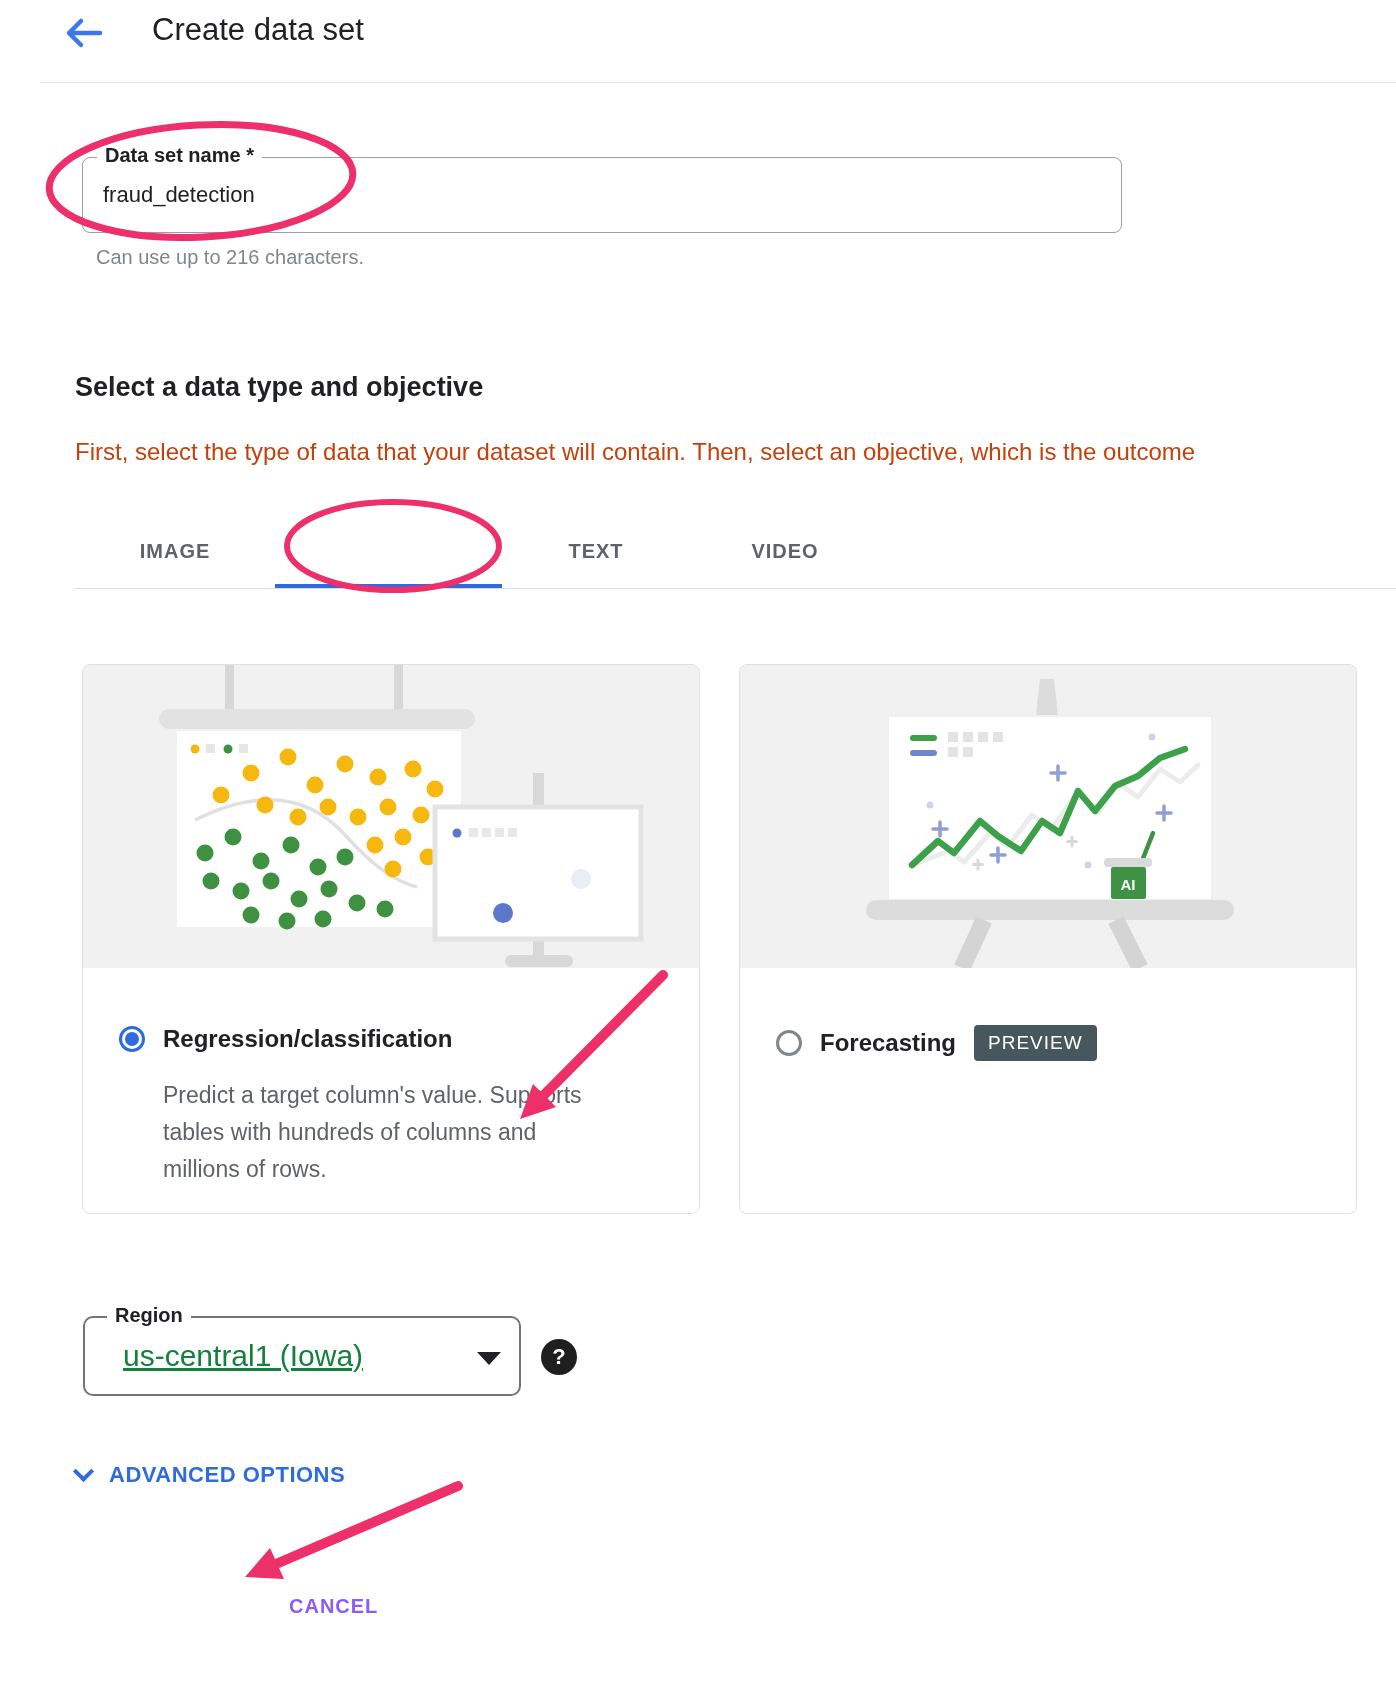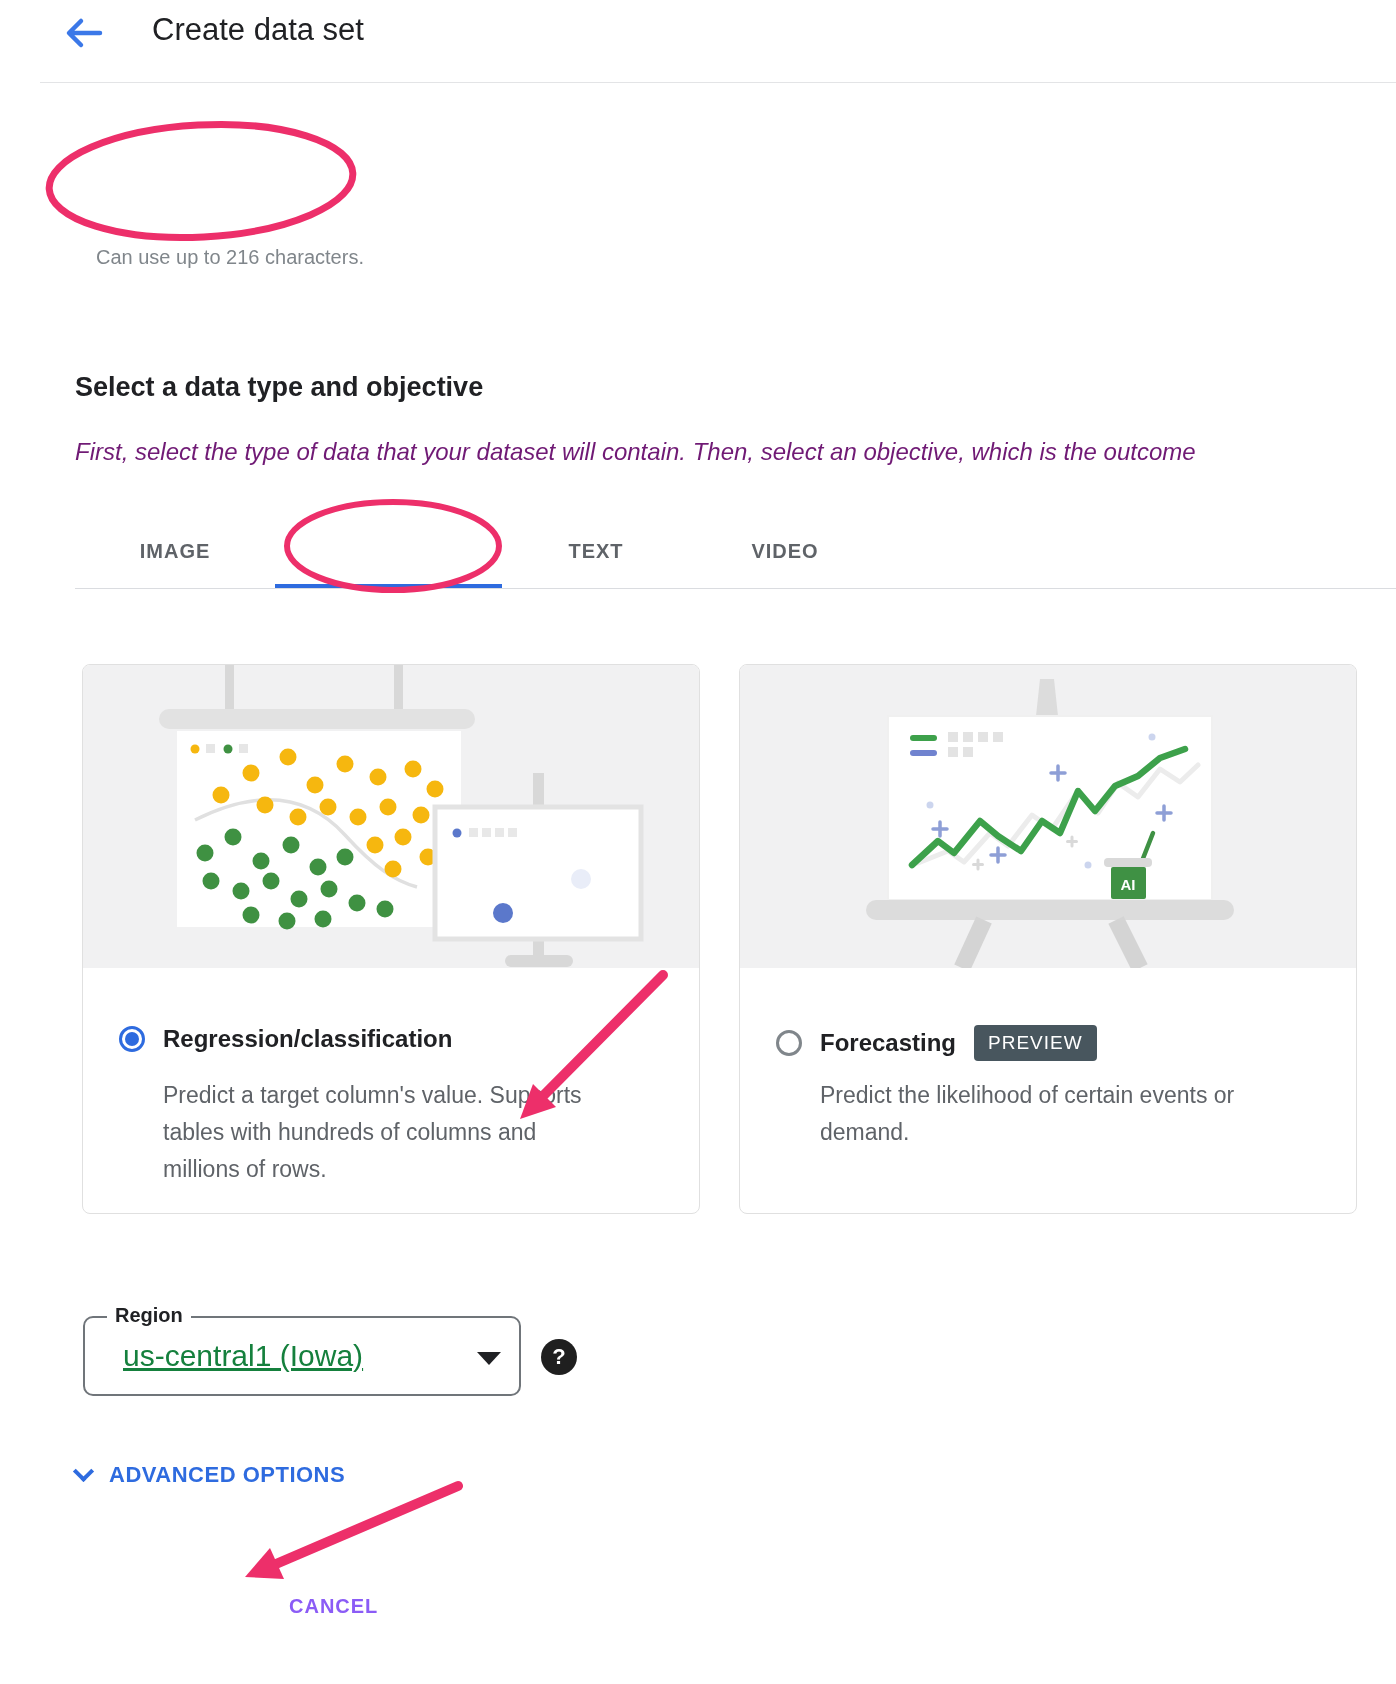--- a/index.html
+++ b/index.html
@@ -14,21 +14,21 @@
 
   
   .name-field{position:absolute;left:82px;top:157px;width:1040px;height:76px;border:1.5px solid #9aa0a6;border-radius:8px;background:#fff;}
   .name-field input{position:absolute;left:0;top:0;width:100%;height:100%;border:none;background:transparent;outline:none;
     font-family:"Liberation Sans",sans-serif;font-size:22px;color:#202124;padding:0 20px;}
   .field-label{position:absolute;left:14px;top:-14px;background:#fff;padding:0 8px;font-size:20px;font-weight:700;color:#202124;white-space:nowrap;}
   .helper-text{position:absolute;left:96px;top:246px;font-size:20px;color:#80868b;}
 
   
   .section-heading{position:absolute;left:75px;top:372px;font-size:27px;font-weight:700;color:#202124;}
-  .section-desc{position:absolute;left:75px;top:438px;right:8px;font-size:24px;color:#701a75;white-space:nowrap;overflow:hidden;font-style:italic;}
+  .section-desc{position:absolute;left:75px;top:438px;right:8px;font-size:24px;color:#c2410c;white-space:nowrap;overflow:hidden;}
 
   
   .tab{position:absolute;top:514px;height:74px;line-height:74px;text-align:center;font-size:20px;font-weight:700;
     letter-spacing:1px;color:#5f6368;cursor:pointer;}
   .tab.selected{color:#2e6bdf;}
   .tab-image{left:75px;width:200px;}
   .tab-tabular{left:275px;width:227px;}
   .tab-text{left:502px;width:188px;}
   .tab-video{left:690px;width:190px;}
   .tab-underline{position:absolute;left:275px;top:584px;width:227px;height:4px;background:#2e6bdf;}
@@ -79,20 +79,24 @@
 <div class="page">
 
   <button class="back-btn">
     <svg width="40" height="34" viewBox="0 0 40 34">
       <path d="M36 17 H6 M17 5 L5 17 L17 29" stroke="#3b78e8" stroke-width="4.5" fill="none" stroke-linecap="round" stroke-linejoin="round"></path>
     </svg>
   </button>
   <div class="page-title">Create data set</div>
   <div class="top-divider"></div>
 
+  <div class="name-field">
+    <span class="field-label">Data set name *</span>
+    <input type="text" value="fraud_detection" style="">
+  </div>
   <div class="helper-text">Can use up to 216 characters.</div>
 
   <div class="section-heading">Select a data type and objective</div>
   <div class="section-desc">First, select the type of data that your dataset will contain. Then, select an objective, which is the outcome</div>
 
   <div class="tab tab-image">IMAGE</div>
   <div class="tab tab-text">TEXT</div>
   <div class="tab tab-video">VIDEO</div>
   <div class="tab-underline"></div>
   <div class="tab-divider"></div>
@@ -203,21 +207,20 @@
         <rect x="126" y="235" width="368" height="20" rx="10" fill="#dcdcdc"></rect>
         <line x1="244" y1="255" x2="222" y2="303" stroke="#d4d4d4" stroke-width="17"></line>
         <line x1="376" y1="255" x2="400" y2="303" stroke="#d4d4d4" stroke-width="17"></line>
       </svg>
     </div>
     <div class="card-title-row">
       <span class="radio off"></span>
       <span class="card-title">Forecasting</span>
       <span class="preview-badge">PREVIEW</span>
     </div>
-    <div class="card-desc right">Predict the likelihood of certain events or demand.</div>
   </div>
 
   <div class="region-field">
     <span class="region-label">Region</span>
     <span class="region-value">us-central1 (Iowa)</span>
     <span class="region-caret"></span>
     <span class="help-icon">?</span>
   </div>
 
   <div class="advanced">

